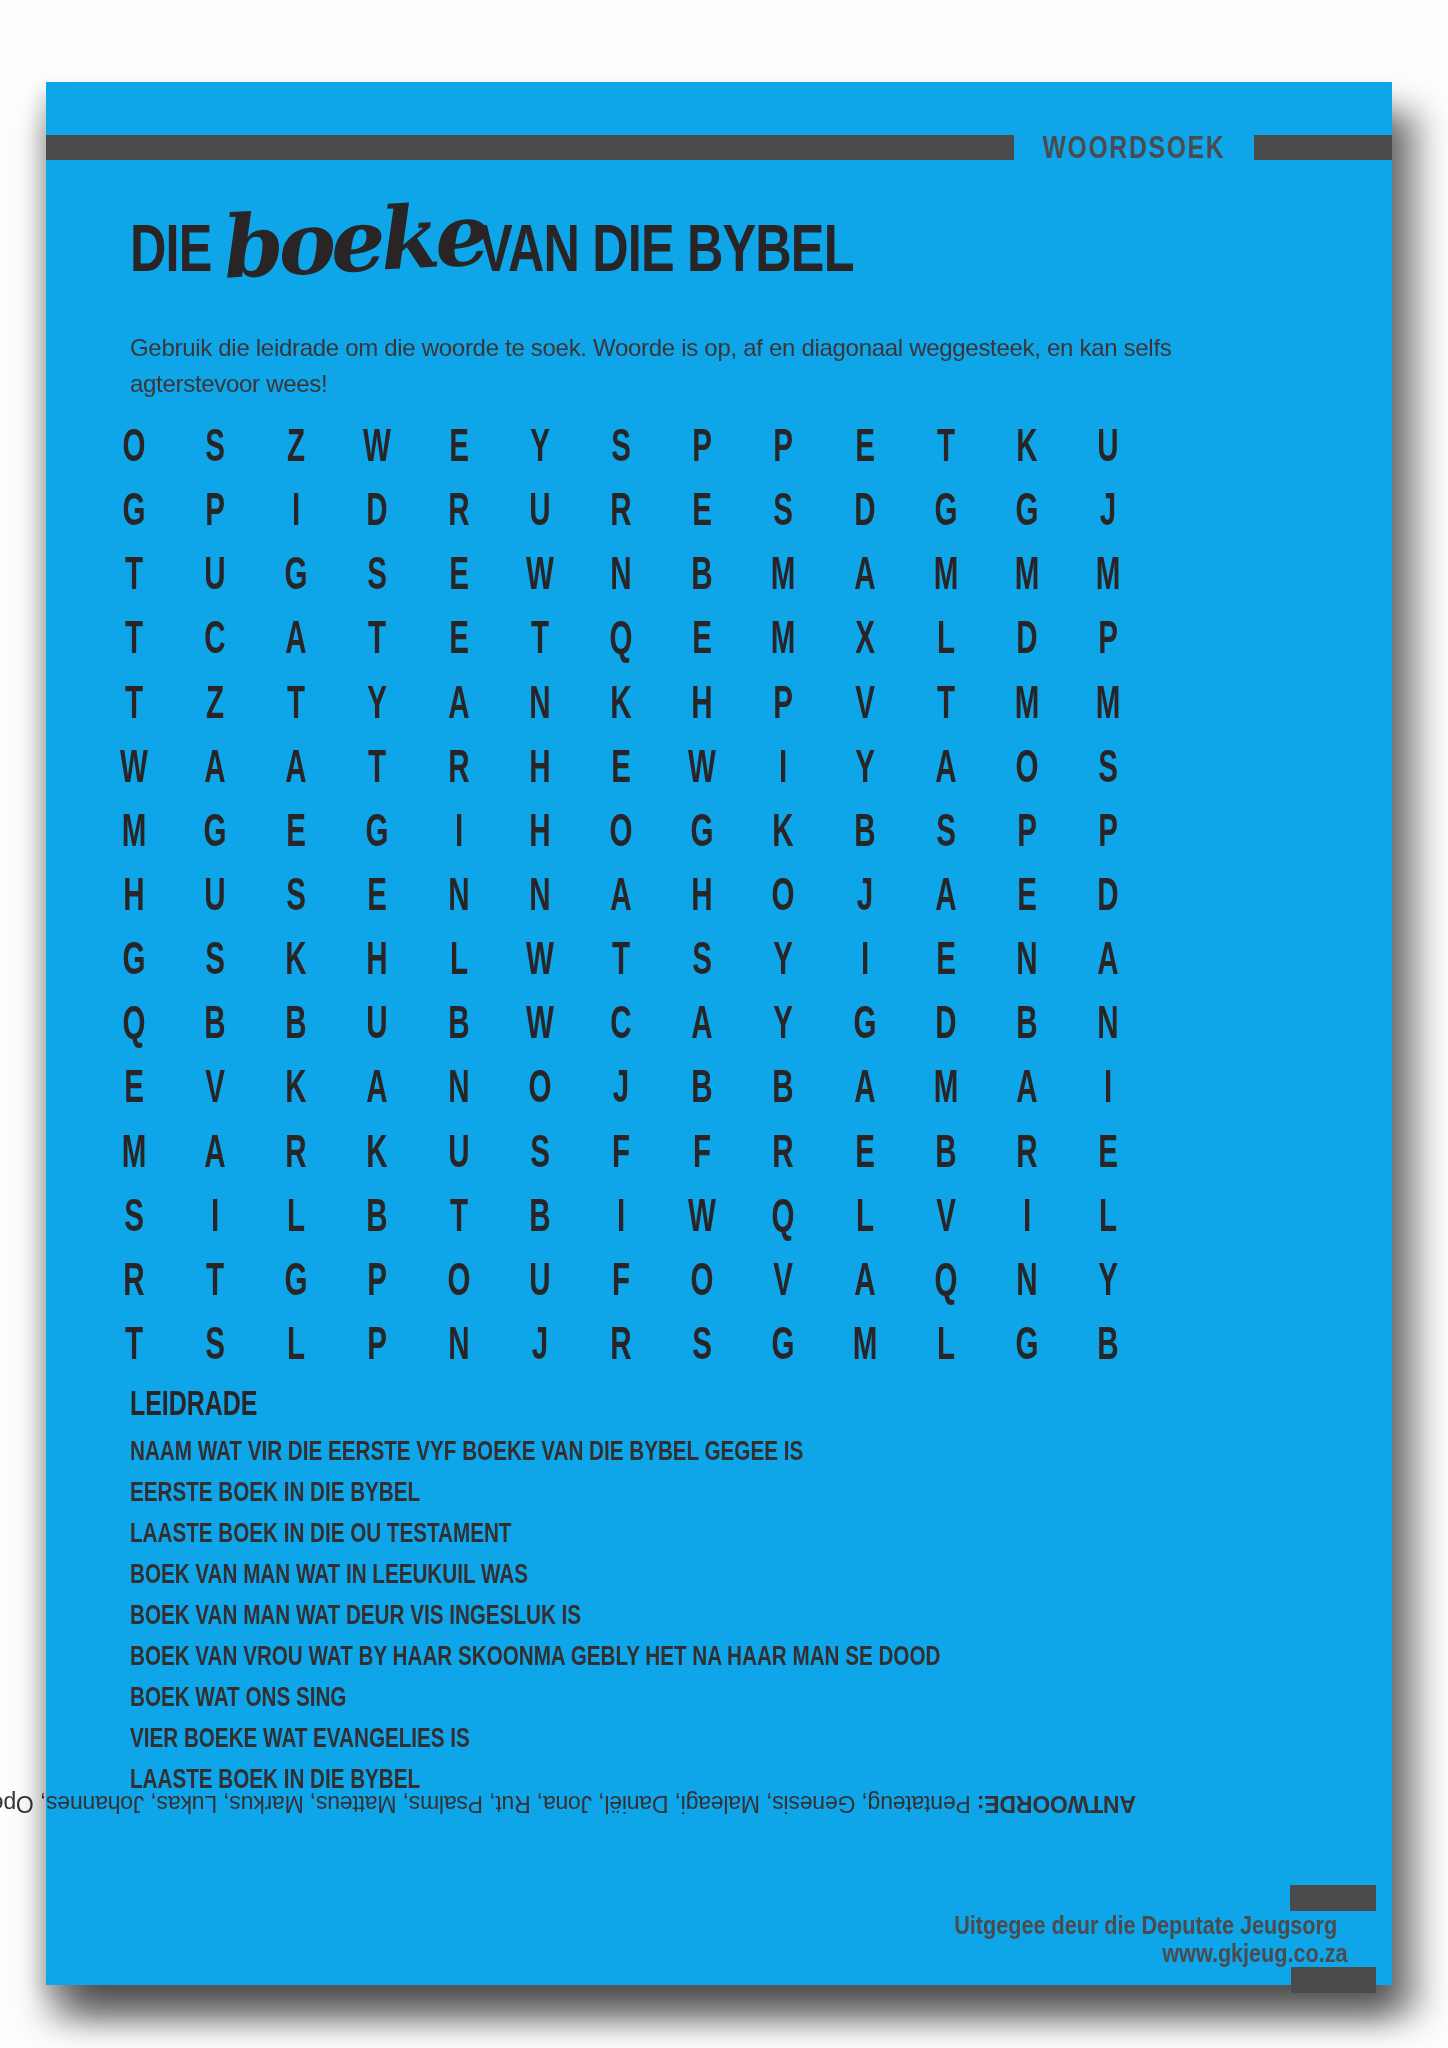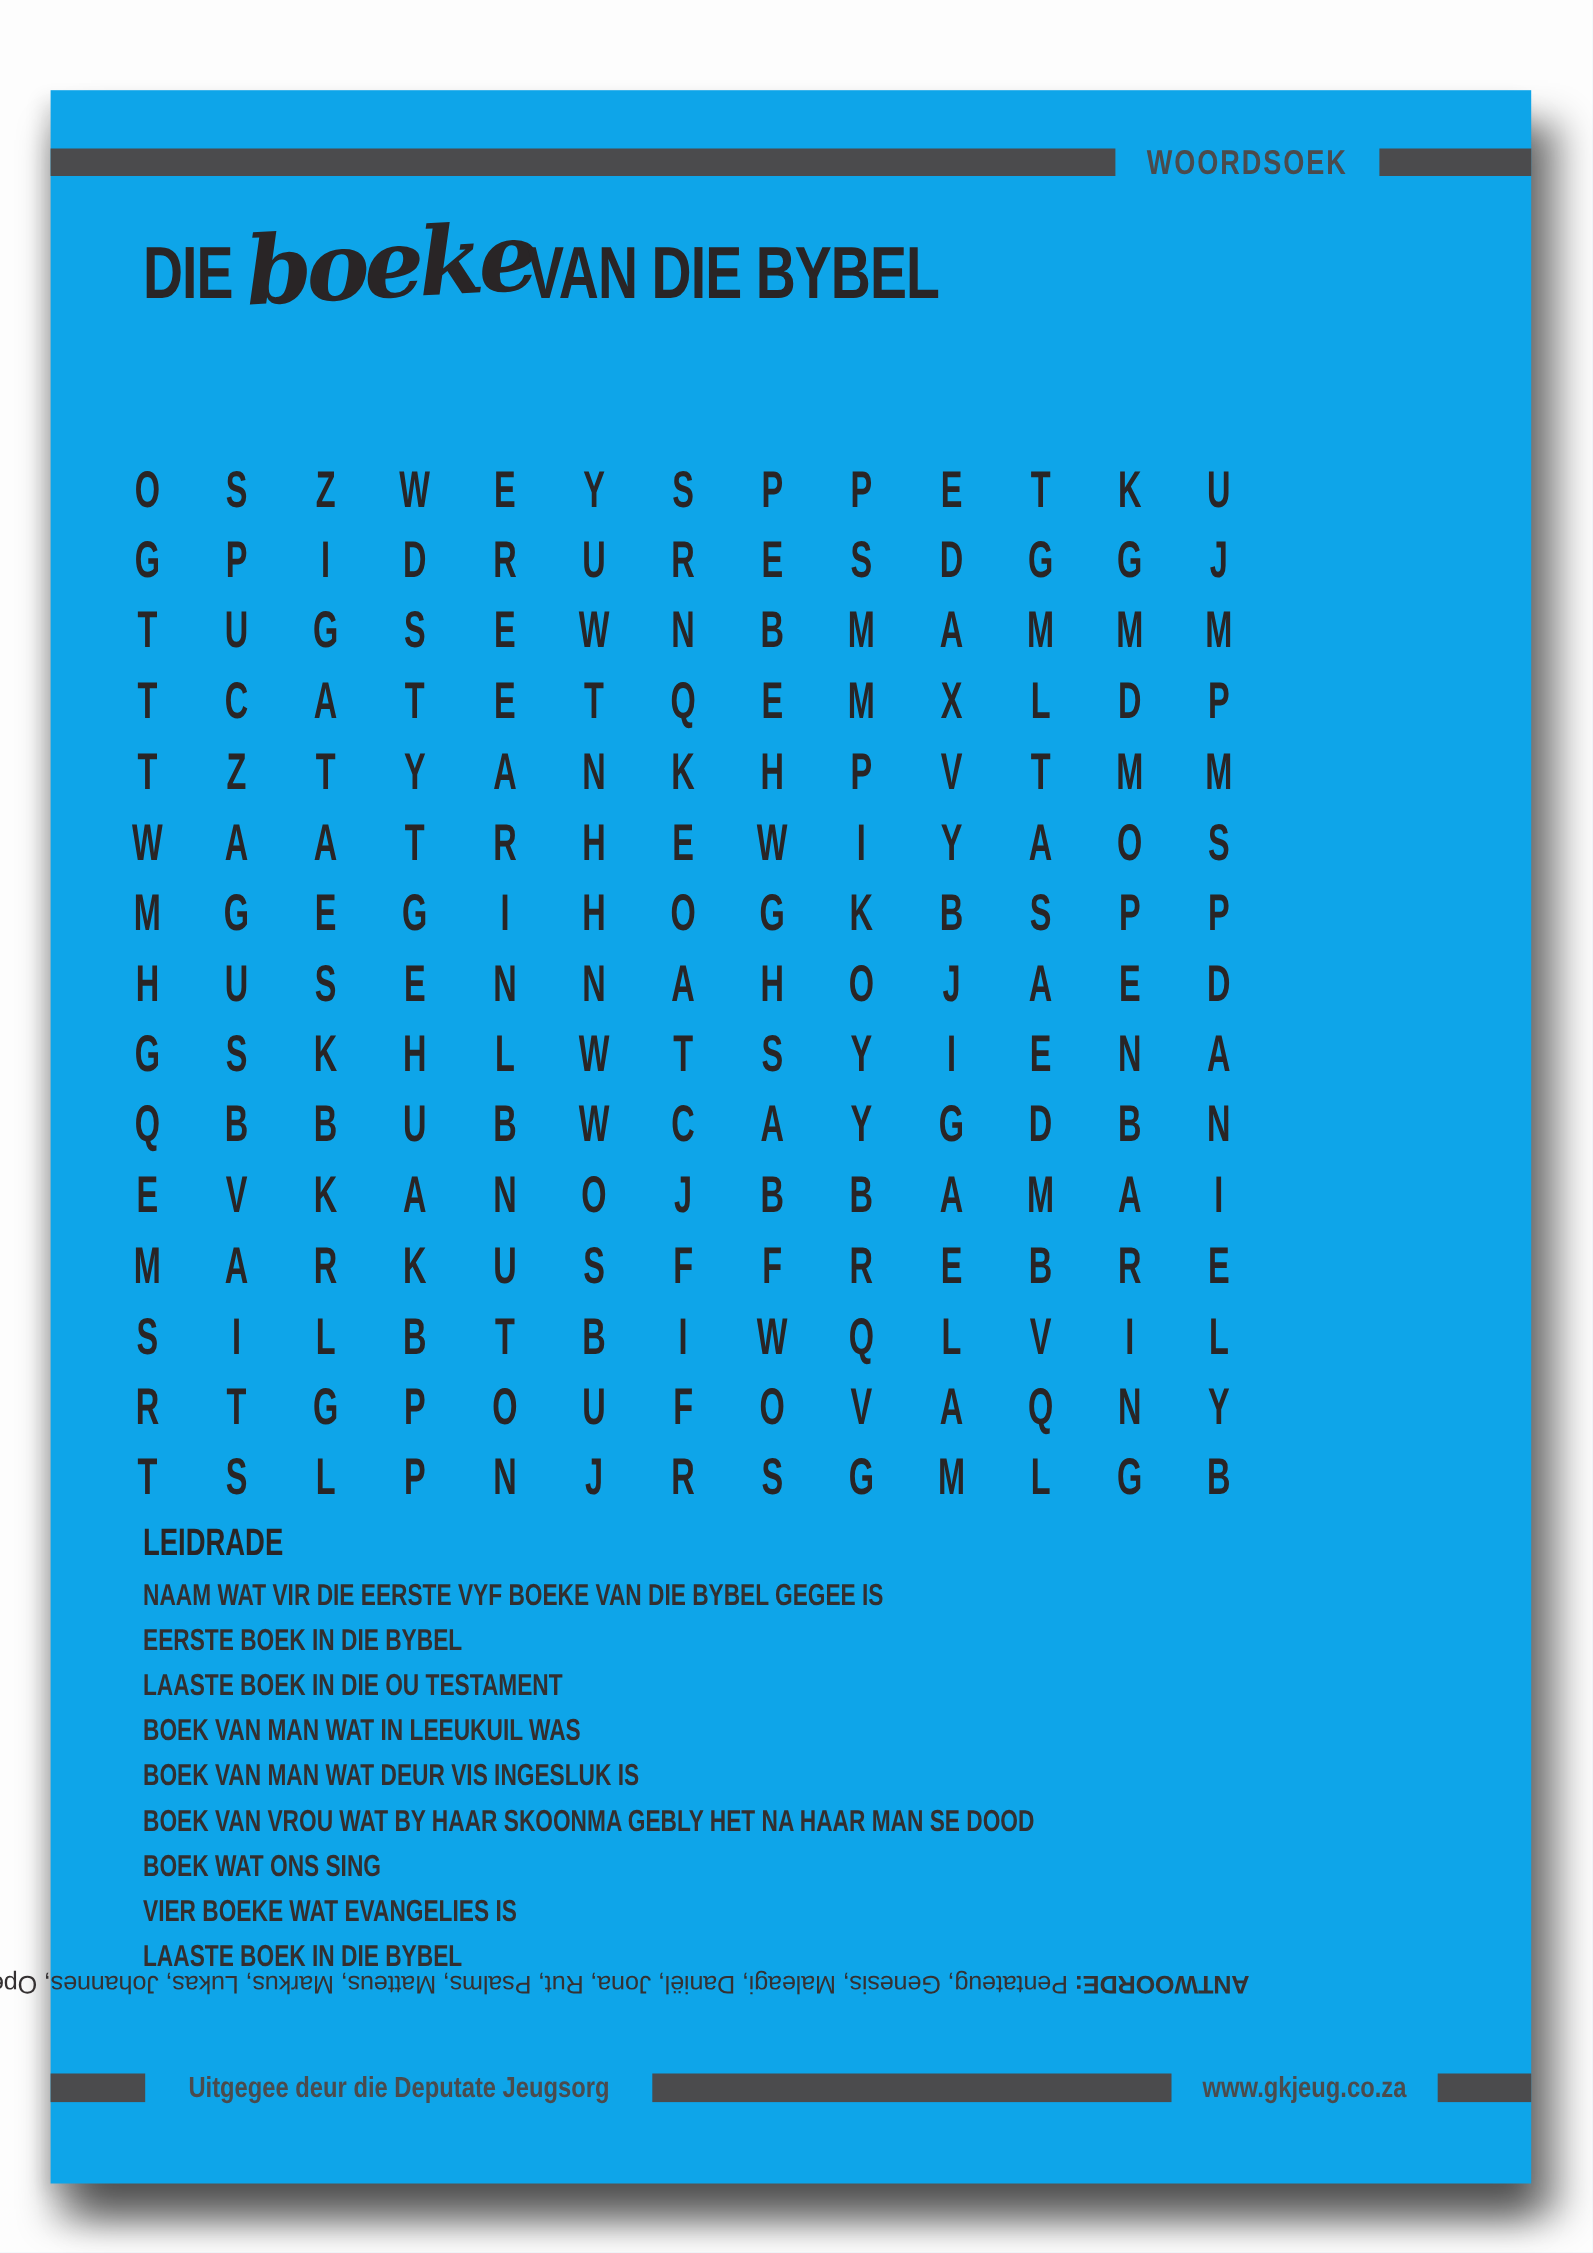--- a/index.html
+++ b/index.html
@@ -141,24 +141,25 @@
     transform: rotate(180deg);
     font-size: 23px;
     color: #353132;
     white-space: nowrap;
     letter-spacing: -0.2px;
   }
   .answers .label { font-weight: bold; }
   
   .footer-bar {
     position: absolute;
-    left: 0; right: 0; top: 1803px;
+    left: 0; right: 16px; top: 1803px;
     height: 26px;
     display: flex;
-    align-items: flex-start;
+    align-items: flex-end;
+    flex-direction: column;
   }
   .footer-bar .bar-seg { height: 26px; }
   .footer-bar .left-cap  { width: 86px;  flex: 0 0 auto; }
   .footer-bar .right-cap { width: 85px;  flex: 0 0 auto; }
   .footer-text {
     flex: 0 0 auto;
     padding: 0 18px;
     color: #4b4b4d;
     font-weight: bold;
     font-size: 24px;
@@ -176,20 +177,21 @@
     <div class="bar-label">WOORDSOEK</div>
     <div class="bar-seg right-cap"></div>
   </div>
 
   <div class="title-row">
     <span class="title-plain">DIE</span>
     <span class="title-script">boeke</span>
     <span class="title-plain">VAN DIE BYBEL</span>
   </div>
 
+  <div class="instructions">Gebruik die leidrade om die woorde te soek. Woorde is op, af en diagonaal weggesteek, en kan selfs agterstevoor wees!</div>
 
   <div class="grid">
       <div class="cell">
         <span>O</span>
       </div>
       <div class="cell">
         <span>S</span>
       </div>
       <div class="cell">
         <span>Z</span>

